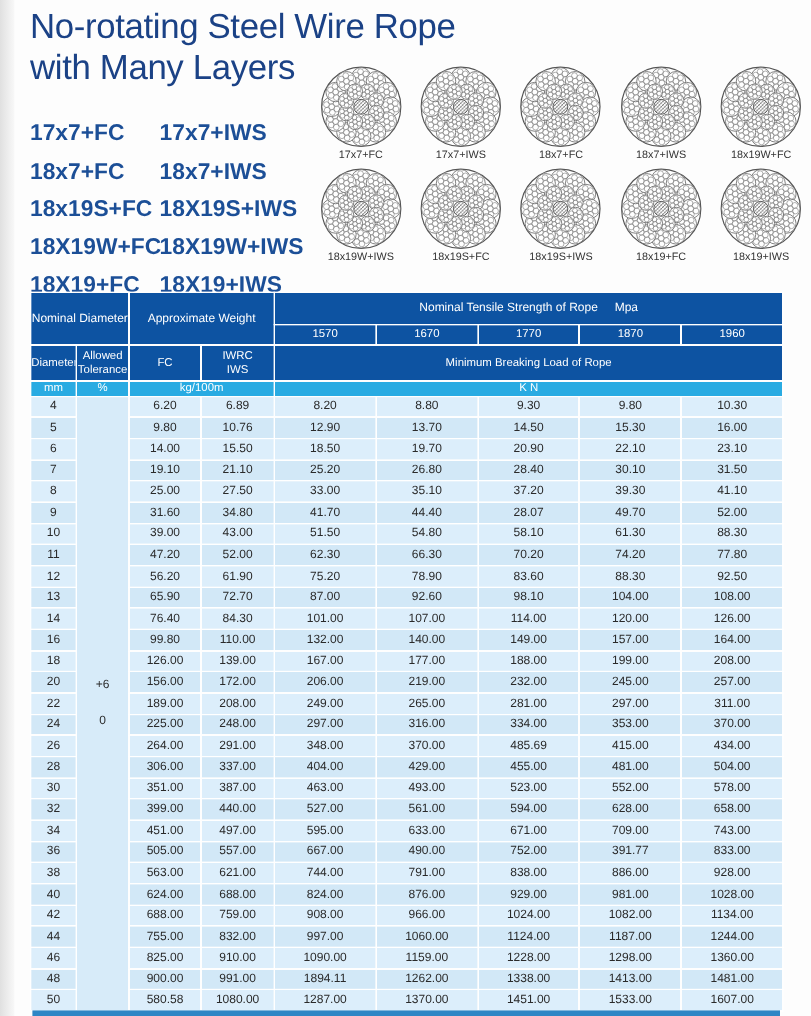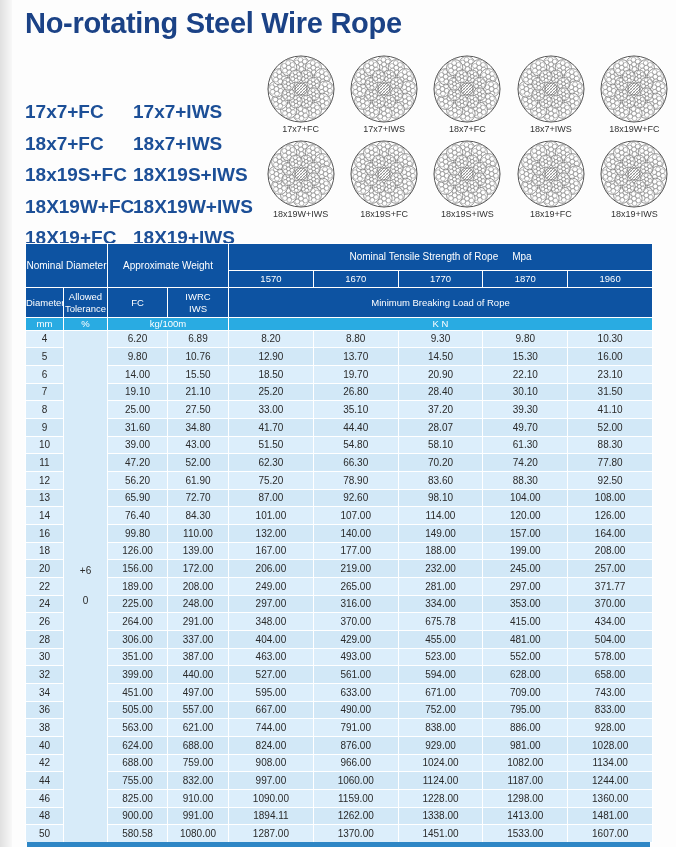--- a/index.html
+++ b/index.html
@@ -1,21 +1,21 @@
 <!DOCTYPE html>
 <html><head>
 <meta charset="utf-8">
 <style>
   html,body{margin:0;padding:0;background:#fff;}
   .page{position:relative;width:676px;height:847px;background:#fdfdfd;overflow:hidden;
         font-family:"Liberation Sans",sans-serif;}
   .edge{position:absolute;left:0;top:0;width:12px;height:847px;
         background:linear-gradient(to right,#e0e0e0,#f8f8f8);}
   .title{position:absolute;left:25px;top:6px;margin:0;font-size:29px;line-height:34px;
-         font-weight:bold;color:#1b4286;letter-spacing:-0.3px;}
+         font-weight:normal;color:#1b4286;letter-spacing:-0.3px;}
   .type-list{position:absolute;top:96px;font-size:19px;font-weight:bold;color:#1c4f97;}
   .type-col1{left:25px;}
   .type-col2{left:133px;}
   .type-list div{height:31.5px;line-height:31.5px;}
   .rope-grid{position:absolute;left:259px;top:54px;width:417px;
              display:grid;grid-template-columns:repeat(5,1fr);row-gap:5px;}
   .rope-cell{display:flex;flex-direction:column;align-items:center;}
   .rope-label{font-size:9px;color:#333;margin-top:0px;white-space:nowrap;}
   .spec-table{position:absolute;left:25px;top:243px;width:627px;height:600px;
               border-collapse:collapse;table-layout:fixed;}
@@ -33,21 +33,21 @@
   td.tol div{line-height:30px;}
   .bottom-strip{position:absolute;left:27px;top:842px;width:623px;height:5px;background:#2e86c5;}
   svg.rope{display:block;}
 </style>
 </head>
 <body>
 
 <div class="page">
   <div class="edge"></div>
 
-  <h1 class="title"><span>No-rotating Steel Wire Rope</span><br></h1>
+  <h1 class="title"><span>No-rotating Steel Wire Rope</span><br><span>with Many Layers</span></h1>
 
   <div class="type-list type-col1" id="type-col1">
       <div>17x7+FC</div>
       <div>18x7+FC</div>
       <div>18x19S+FC</div>
       <div>18X19W+FC</div>
       <div>18X19+FC</div>
     </div>
   <div class="type-list type-col2" id="type-col2">
       <div>17x7+IWS</div>
@@ -1924,39 +1924,39 @@
           <td>257.00</td>
         </tr>
         <tr>
           <td>22</td>
           <td>189.00</td>
           <td>208.00</td>
           <td>249.00</td>
           <td>265.00</td>
           <td>281.00</td>
           <td>297.00</td>
-          <td>371.77</td>
+          <td>311.00</td>
         </tr>
         <tr>
           <td>24</td>
           <td>225.00</td>
           <td>248.00</td>
           <td>297.00</td>
           <td>316.00</td>
           <td>334.00</td>
           <td>353.00</td>
           <td>370.00</td>
         </tr>
         <tr>
           <td>26</td>
           <td>264.00</td>
           <td>291.00</td>
           <td>348.00</td>
           <td>370.00</td>
-          <td>675.78</td>
+          <td>485.69</td>
           <td>415.00</td>
           <td>434.00</td>
         </tr>
         <tr>
           <td>28</td>
           <td>306.00</td>
           <td>337.00</td>
           <td>404.00</td>
           <td>429.00</td>
           <td>455.00</td>
@@ -1993,21 +1993,21 @@
           <td>709.00</td>
           <td>743.00</td>
         </tr>
         <tr>
           <td>36</td>
           <td>505.00</td>
           <td>557.00</td>
           <td>667.00</td>
           <td>490.00</td>
           <td>752.00</td>
-          <td>795.00</td>
+          <td>391.77</td>
           <td>833.00</td>
         </tr>
         <tr>
           <td>38</td>
           <td>563.00</td>
           <td>621.00</td>
           <td>744.00</td>
           <td>791.00</td>
           <td>838.00</td>
           <td>886.00</td>

